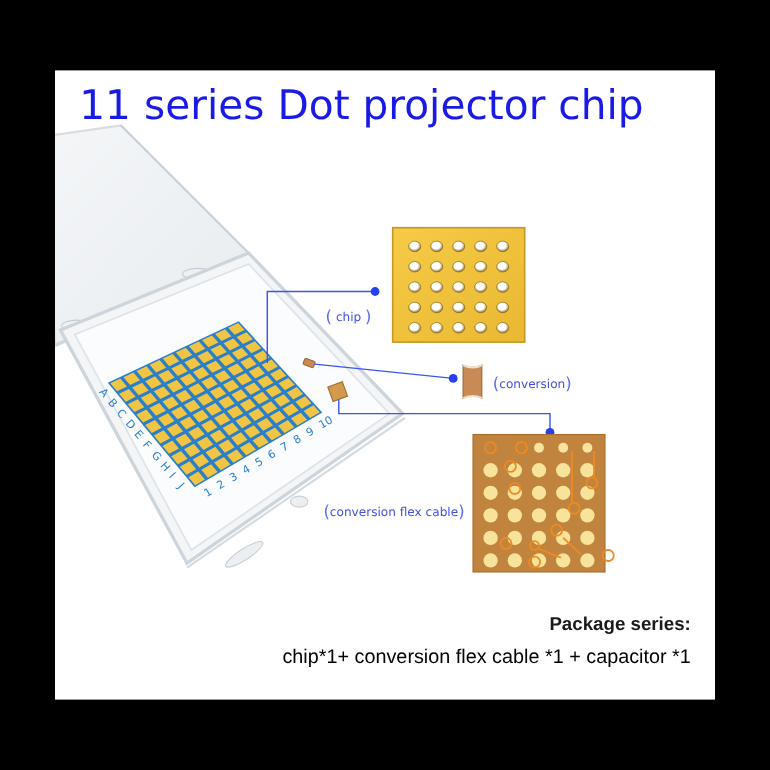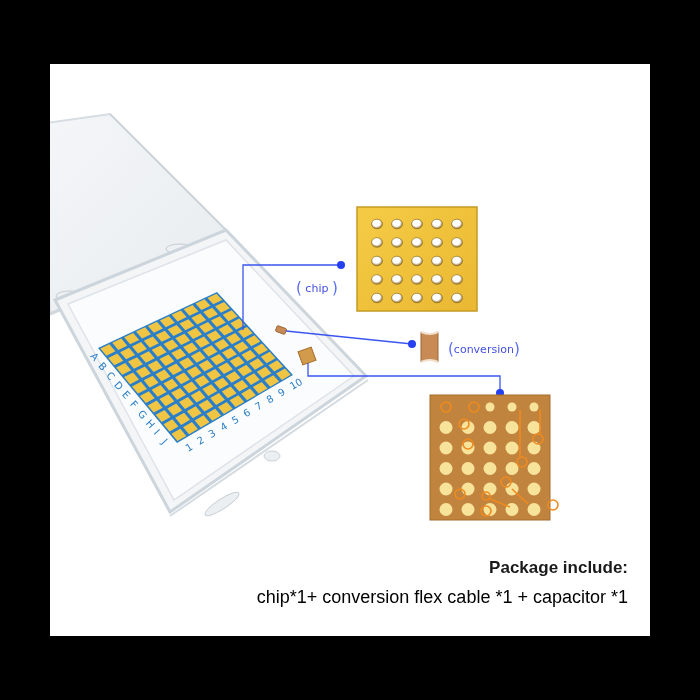--- a/index.html
+++ b/index.html
@@ -270,27 +270,31 @@
         <circle cx="503" cy="441" r="5"></circle>
         <circle cx="436" cy="432" r="4"></circle>
         <line x1="470" y1="346" x2="470" y2="393"></line>
         <line x1="490" y1="346" x2="490" y2="370"></line>
         <line x1="440" y1="435" x2="460" y2="443"></line>
         <line x1="462" y1="425" x2="478" y2="440"></line>
       </g>
     </g>
   </svg>
 
+  <div class="title">11 series Dot projector chip</div>
 
   <div class="callout" style="left:246px;top:214px;">
     <span class="br">(</span>
     <span>chip</span>
     <span class="br">)</span>
   </div>
 
   <div class="callout" style="left:398px;top:275px;">
     <span class="br">(</span><span>conversion</span><span class="br">)</span>
   </div>
 
-
-  <div class="pkg-title">Package include:</div>
+  <div class="callout" style="left:244px;top:391px;">
+    <span class="br">(</span><span>conversion flex cable</span><span class="br">)</span>
+  </div>
+
+  <div class="pkg-title">Package series:</div>
   <div class="pkg-list">chip*1+ conversion flex cable *1 + capacitor *1</div>
 </div>
 
 </body></html>

